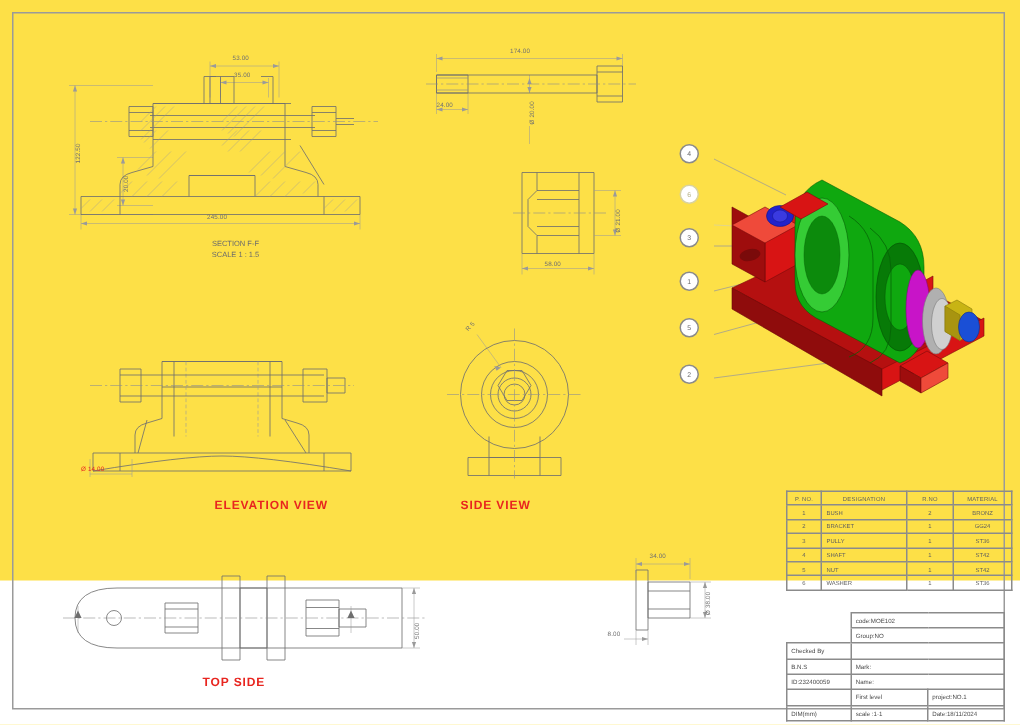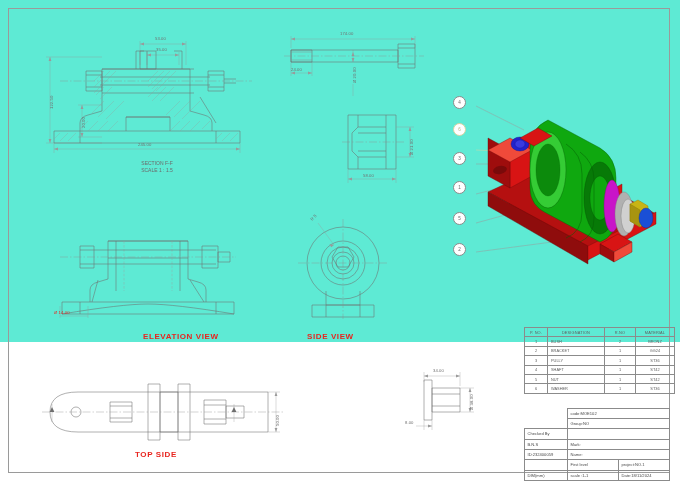--- a/index.html
+++ b/index.html
@@ -1,18 +1,18 @@
 <!DOCTYPE html>
 <html><head>
 <meta charset="utf-8">
 <style>
   html,body{margin:0;padding:0;background:#fff;}
   body{width:680px;height:483px;overflow:hidden;
        font-family:"Liberation Sans", sans-serif;}
-  #sheet{position:relative;width:680px;height:342px;background:#5eead4;}
+  #sheet{position:relative;width:680px;height:387px;background:#fde047;}
   #border{position:absolute;left:8px;top:8px;width:662px;height:465px;
           border:1px solid #9a9a9a;box-sizing:border-box;}
   .abs{position:absolute;}
   .dimtxt{font-size:4.2px;color:#707070;letter-spacing:.1px;white-space:nowrap;
           font-family:"Liberation Sans", sans-serif;}
   .dimtxt.v{transform-origin:0 0;}
   .viewlbl{font-size:8px;color:#e8251f;font-weight:bold;letter-spacing:.6px;
            white-space:nowrap;font-family:"Liberation Sans", sans-serif;}
   .seclbl{font-size:5px;color:#6b6b6b;text-align:center;line-height:1.35;
           white-space:nowrap;}

